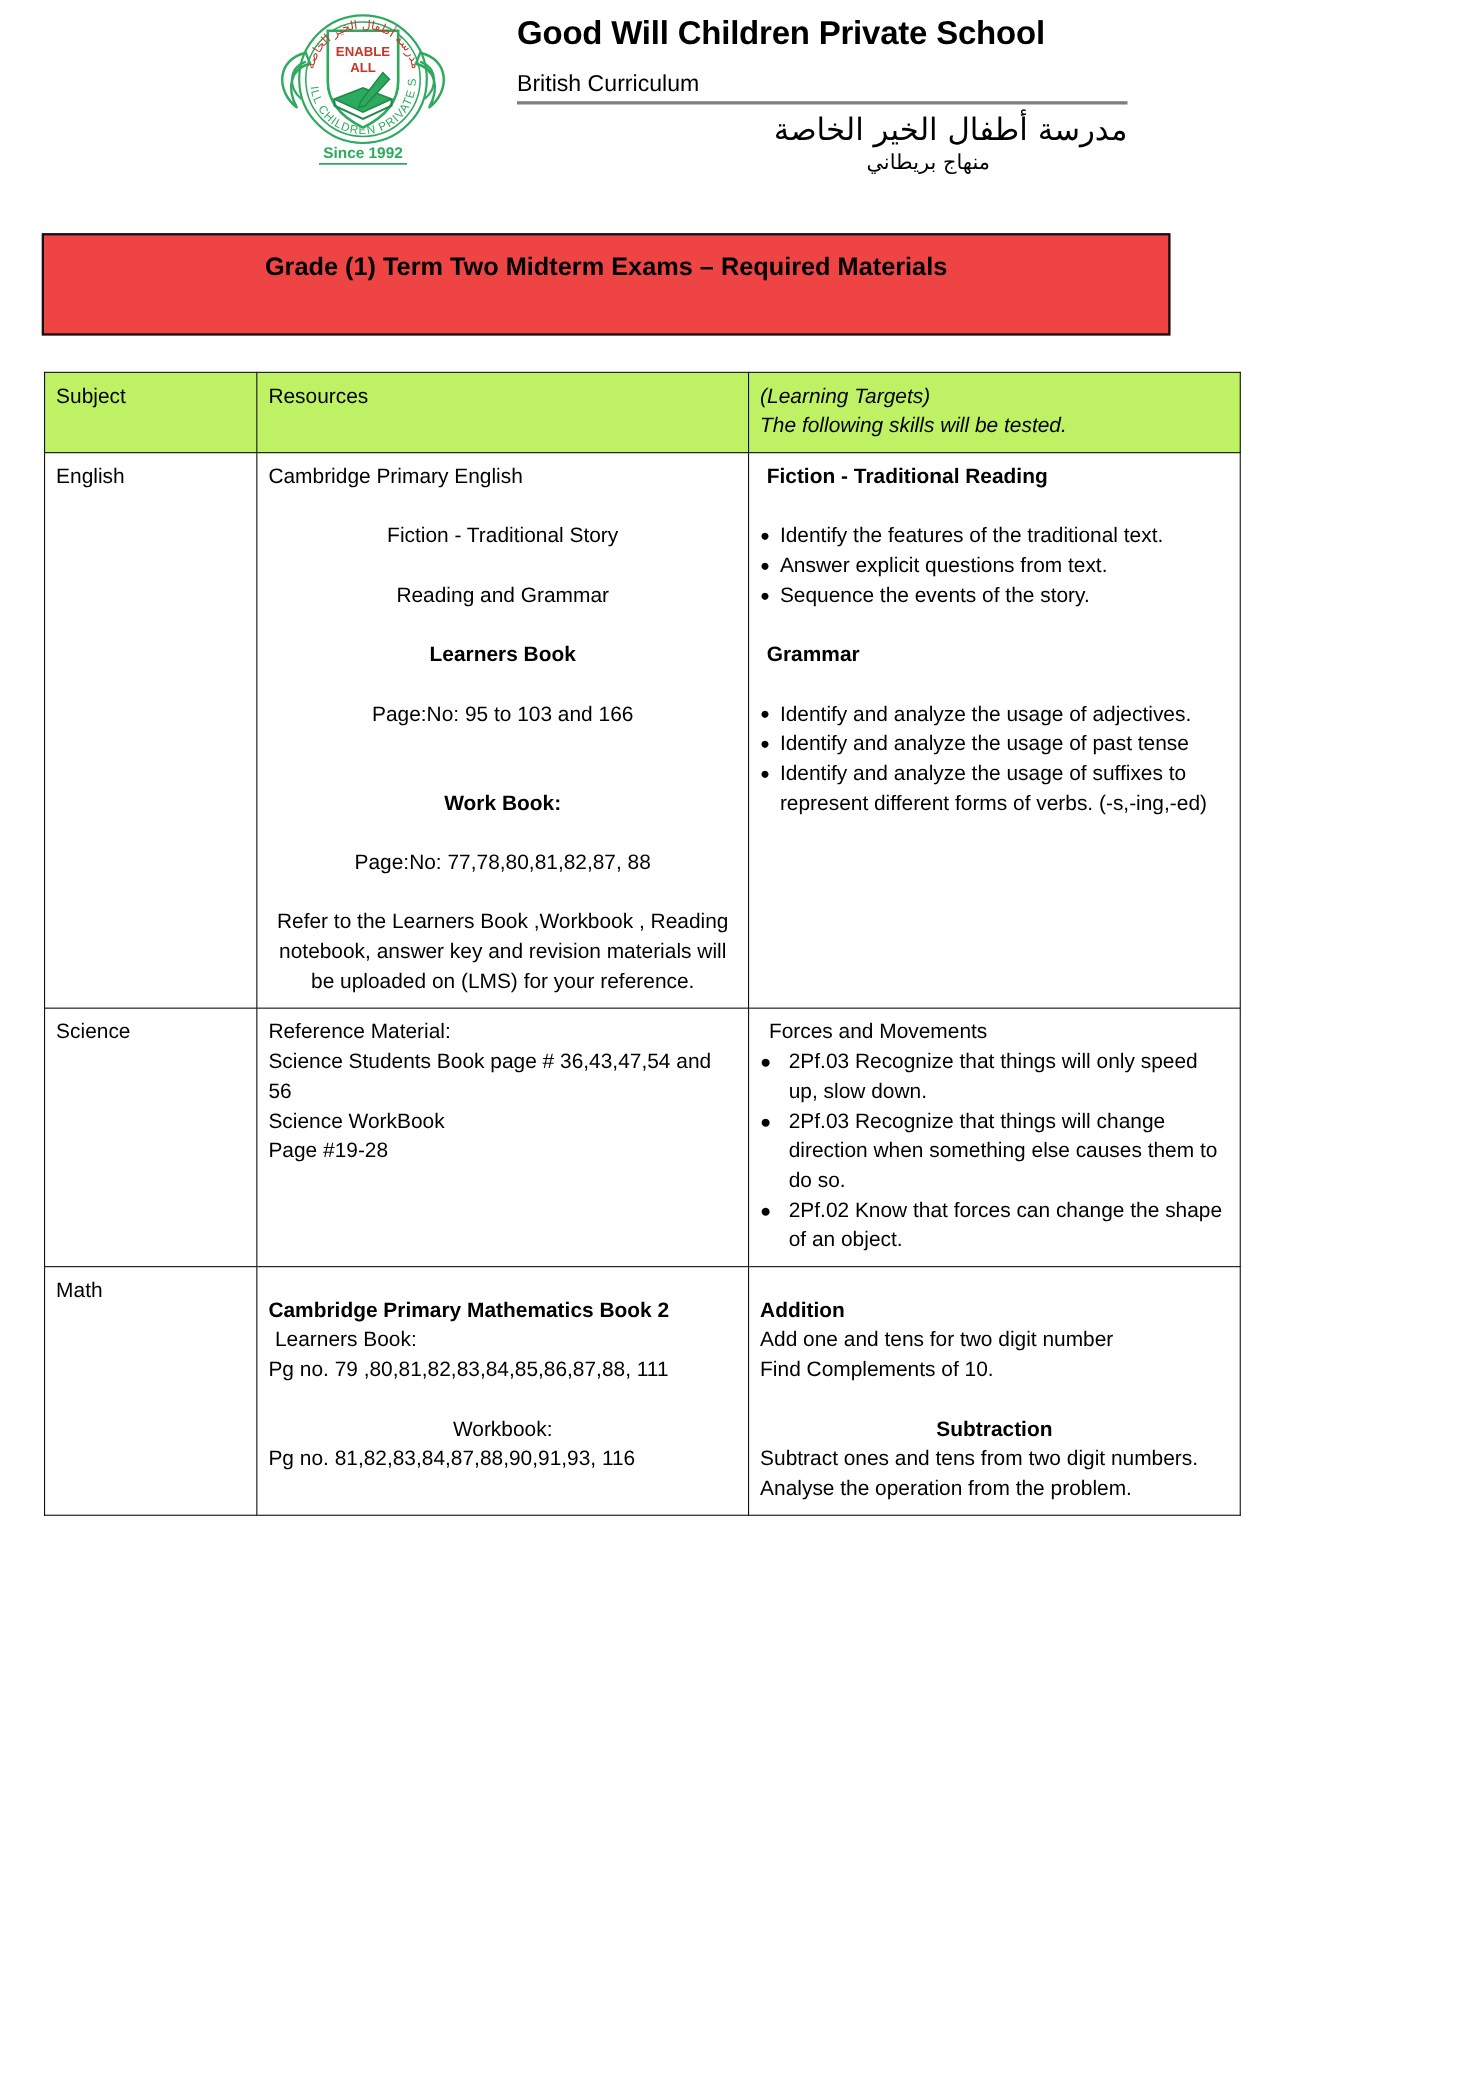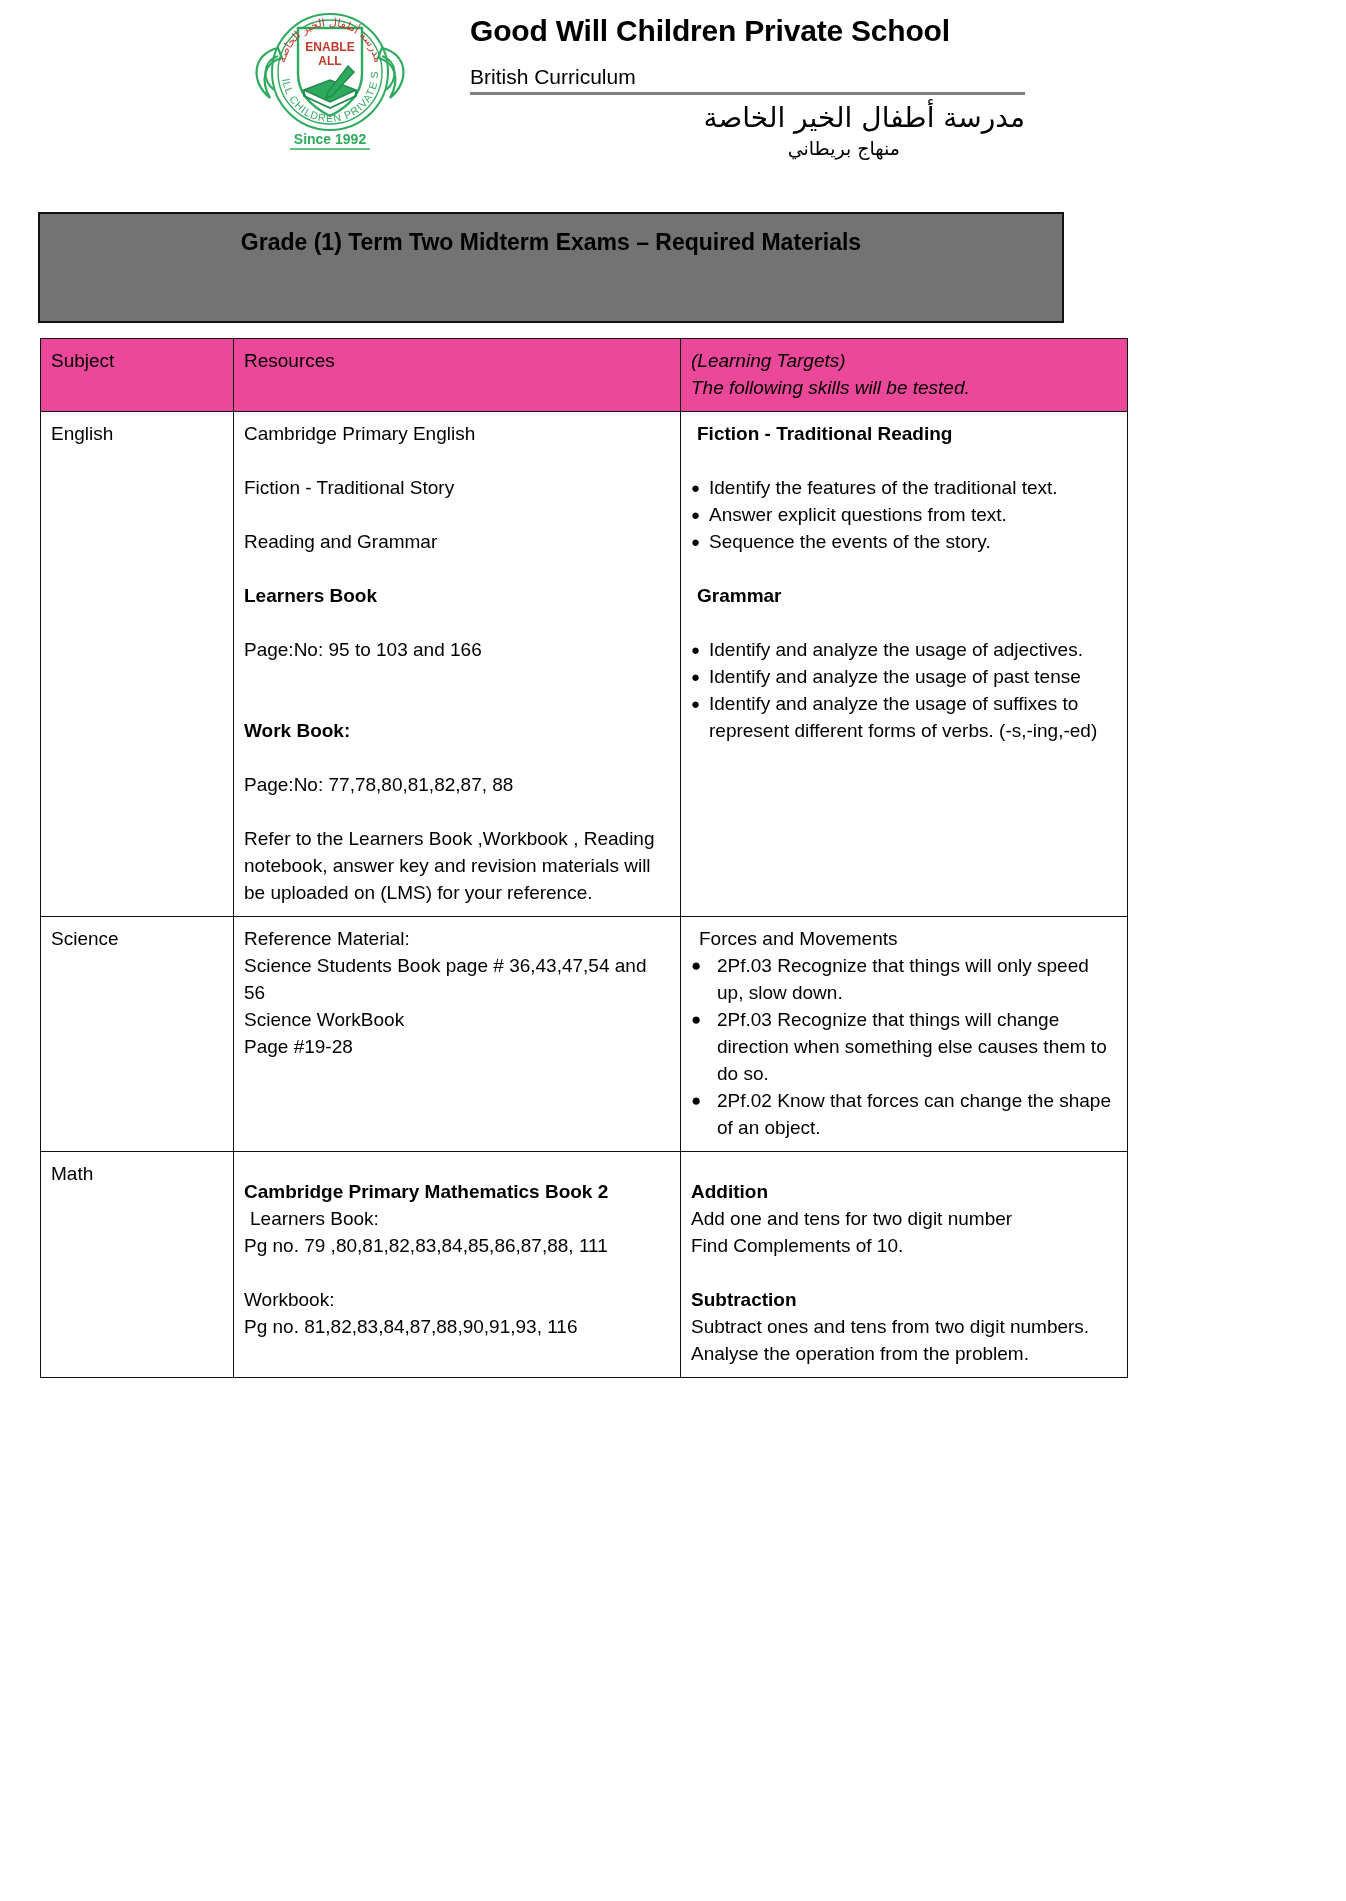--- a/index.html
+++ b/index.html
@@ -90,22 +90,22 @@
     width: 430px;
     margin-top: -2px;
   }
 
   
   .title-banner {
     position: absolute;
     left: 38px;
     top: 212px;
     width: 1026px;
-    height: 111px;
-    background: #737373;
+    height: 93px;
+    background: #ef4444;
     border: 2px solid #111111;
     box-sizing: border-box;
     display: flex;
     align-items: flex-start;
     justify-content: center;
   }
   .title-banner-text {
     font-family: "Liberation Sans", sans-serif;
     font-weight: bold;
     font-size: 23px;
@@ -131,28 +131,28 @@
     padding: 8px 10px 10px 10px;
     font-size: 19px;
     line-height: 27px;
     font-weight: normal;
     text-align: left;
   }
   .col-subject  { width: 172px; }
   .col-resources{ width: 426px; }
   .col-targets  { width: 426px; font-style: italic; }
 
-  thead td { background: #ec4899; }
+  thead td { background: #bef264; }
   thead .hdr-text { font-size: 19px; line-height: 27px; }
 
   .cell-subject { font-size: 19px; }
 
   
   .p { margin: 0; }
-  .p-gap { margin-top: 27px; }
+  .p-gap { margin-top: 27px; text-align: center; }
   .b { font-weight: bold; }
   .indent-1 { padding-left: 6px; }
 
   
   .bl { margin: 0; padding: 0; list-style: none; }
   .bl li {
     position: relative;
     padding-left: 18px;
     margin: 0;
   }

